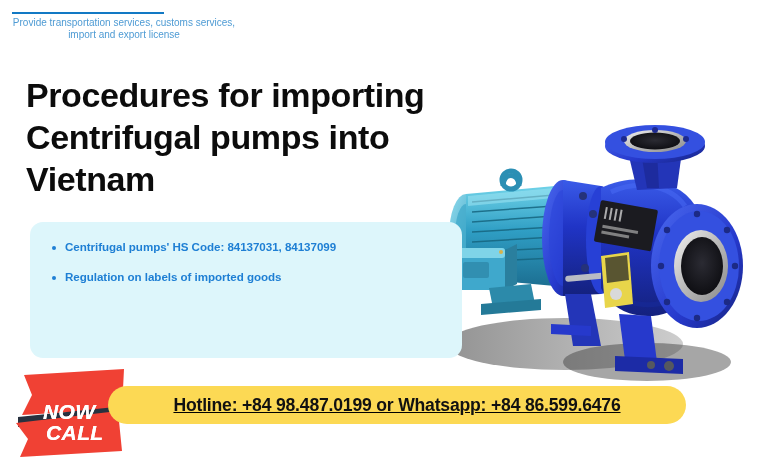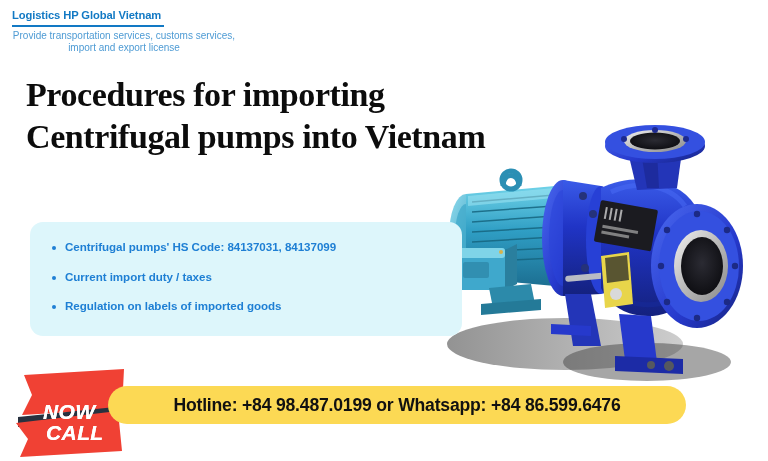--- a/index.html
+++ b/index.html
@@ -67,39 +67,38 @@
   .headline {
     position: absolute;
     left: 26px;
     top: 74px;
     width: 470px;
     font-size: 34px;
     font-weight: bold;
     color: #0c0c0c;
     line-height: 42px;
     letter-spacing: -0.4px;
-    font-family: Liberation Serif, serif;
   }
 
   
   .pump-art {
     position: absolute;
     left: 415px;
     top: 118px;
     width: 353px;
     height: 270px;
   }
 
   
   .bullet-panel {
     position: absolute;
     left: 30px;
     top: 222px;
     width: 432px;
-    height: 114px;
+    height: 136px;
     background: #ddf6fb;
     border-radius: 13px;
   }
   .bullet-list {
     list-style: none;
     margin: 0;
     padding: 17px 0 0 22px;
   }
   .bullet-row {
     display: flex;
@@ -150,37 +149,37 @@
     position: absolute;
     left: 108px;
     top: 386px;
     width: 578px;
     height: 38px;
     background: #fcd954;
     border-radius: 19px;
     display: flex;
     align-items: center;
     justify-content: center;
+    text-decoration: underline;
   }
   .hotline-text {
     font-size: 17.6px;
     font-weight: bold;
     color: #111111;
     letter-spacing: -0.2px;
     white-space: nowrap;
   }
 </style>
 </head>
 <body>
 
 <div id="banner">
 
   <div class="brand-header">
     <div class="brand-text">
-      <div class="brand-name">Logistics HP Global Vietnam</div>
       <div class="brand-rule"></div>
       <div class="brand-tagline">Provide transportation services, customs services, import and export license</div>
     </div>
   </div>
 
   <div class="pump-art">
     <svg width="353" height="270" viewBox="0 0 353 270" aria-hidden="true">
       <defs>
         <linearGradient id="gMotorBody" x1="0" y1="0" x2="0" y2="1">
           <stop offset="0%" stop-color="#6fd2e8"></stop>
@@ -315,24 +314,20 @@
   </div>
 
   <div class="bullet-panel">
     <ul class="bullet-list">
       <li class="bullet-row">
         <span class="bullet-dot"></span>
         <span class="bullet-label">Centrifugal pumps' HS Code: 84137031, 84137099</span>
       </li>
       <li class="bullet-row">
         <span class="bullet-dot"></span>
-        <span class="bullet-label">Current import duty / taxes</span>
-      </li>
-      <li class="bullet-row">
-        <span class="bullet-dot"></span>
         <span class="bullet-label">Regulation on labels of imported goods</span>
       </li>
     </ul>
   </div>
 
   <div class="call-ribbon">
     <svg width="120" height="92" viewBox="0 0 120 92" aria-hidden="true">
 
       <path d="M12 10 L112 4 L110 44 L10 50 L20 30 Z" fill="#f04134"></path>
 

